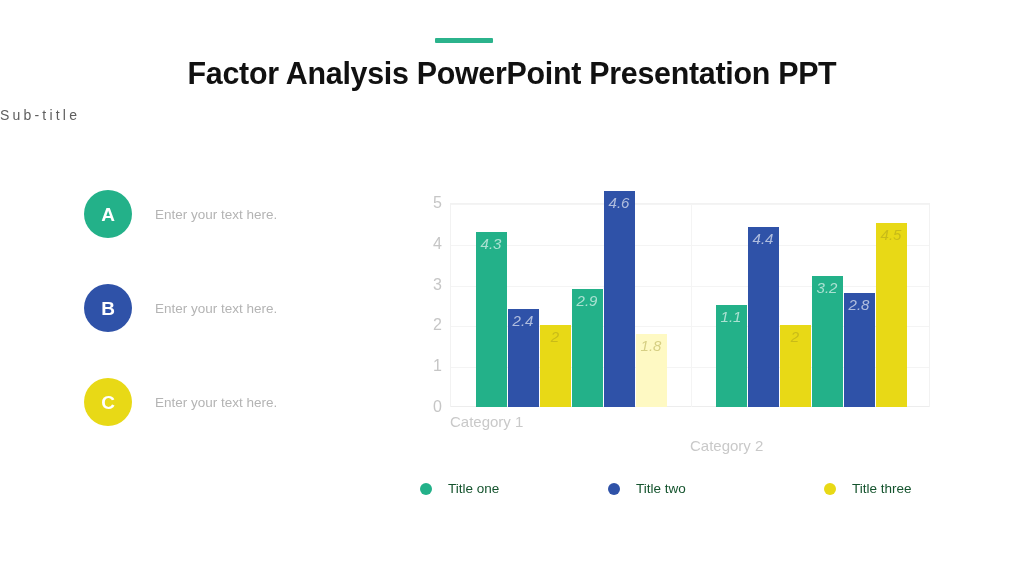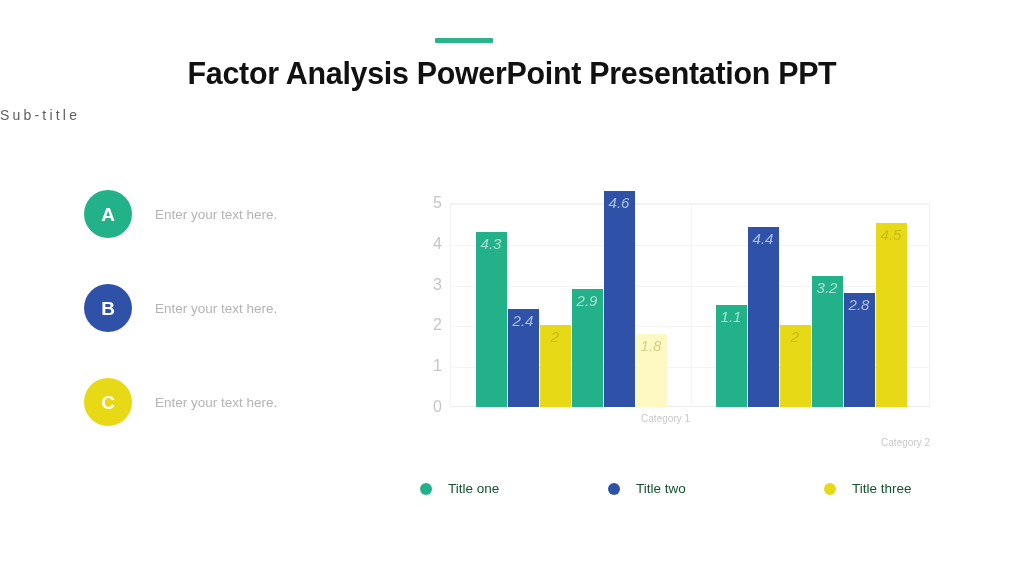--- a/index.html
+++ b/index.html
@@ -70,21 +70,21 @@
   .bar-label {
     position:absolute; top:4px; left:50%;
     transform:translateX(-50%);
     font-size:15px; line-height:1; white-space:nowrap;
   }
   .bar.s0 .bar-label, .bar.s1 .bar-label { color:rgba(255,255,255,0.62); }
   .bar.s2 .bar-label { color:rgba(150,140,30,0.38); }
 
   .cat-label {
     position:absolute; top:228px;
-    text-align:right; font-size:10px; color:#c9c9c9; white-space:nowrap;
+    text-align:left; font-size:15px; color:#c9c9c9; white-space:nowrap;
   }
 
   
   #legend { position:absolute; left:0; top:296px; width:530px; height:24px; }
   .legend-item { position:absolute; top:0; display:flex; align-items:center; }
   .legend-dot { width:12px; height:12px; border-radius:50%; flex:0 0 auto; }
   .legend-text { margin-left:16px; font-size:13.5px; color:#14532d; white-space:nowrap; }
 </style>
 </head>
 <body>

